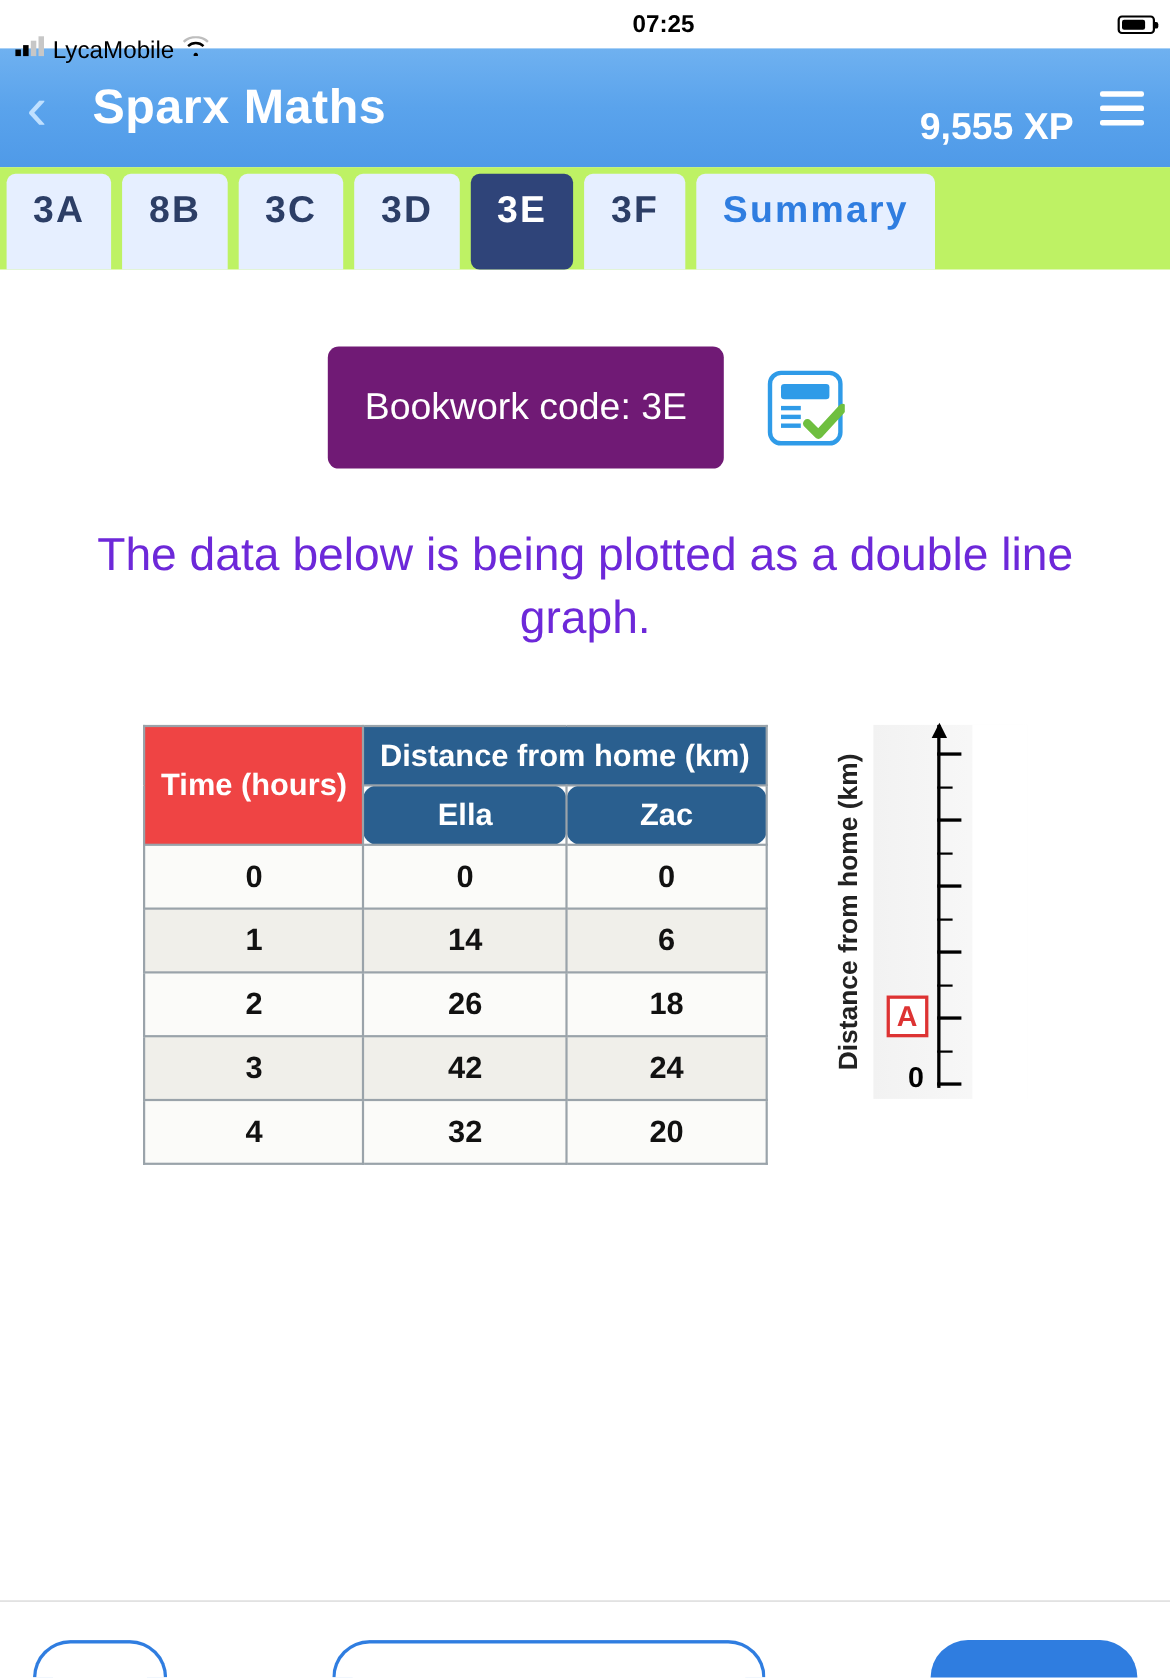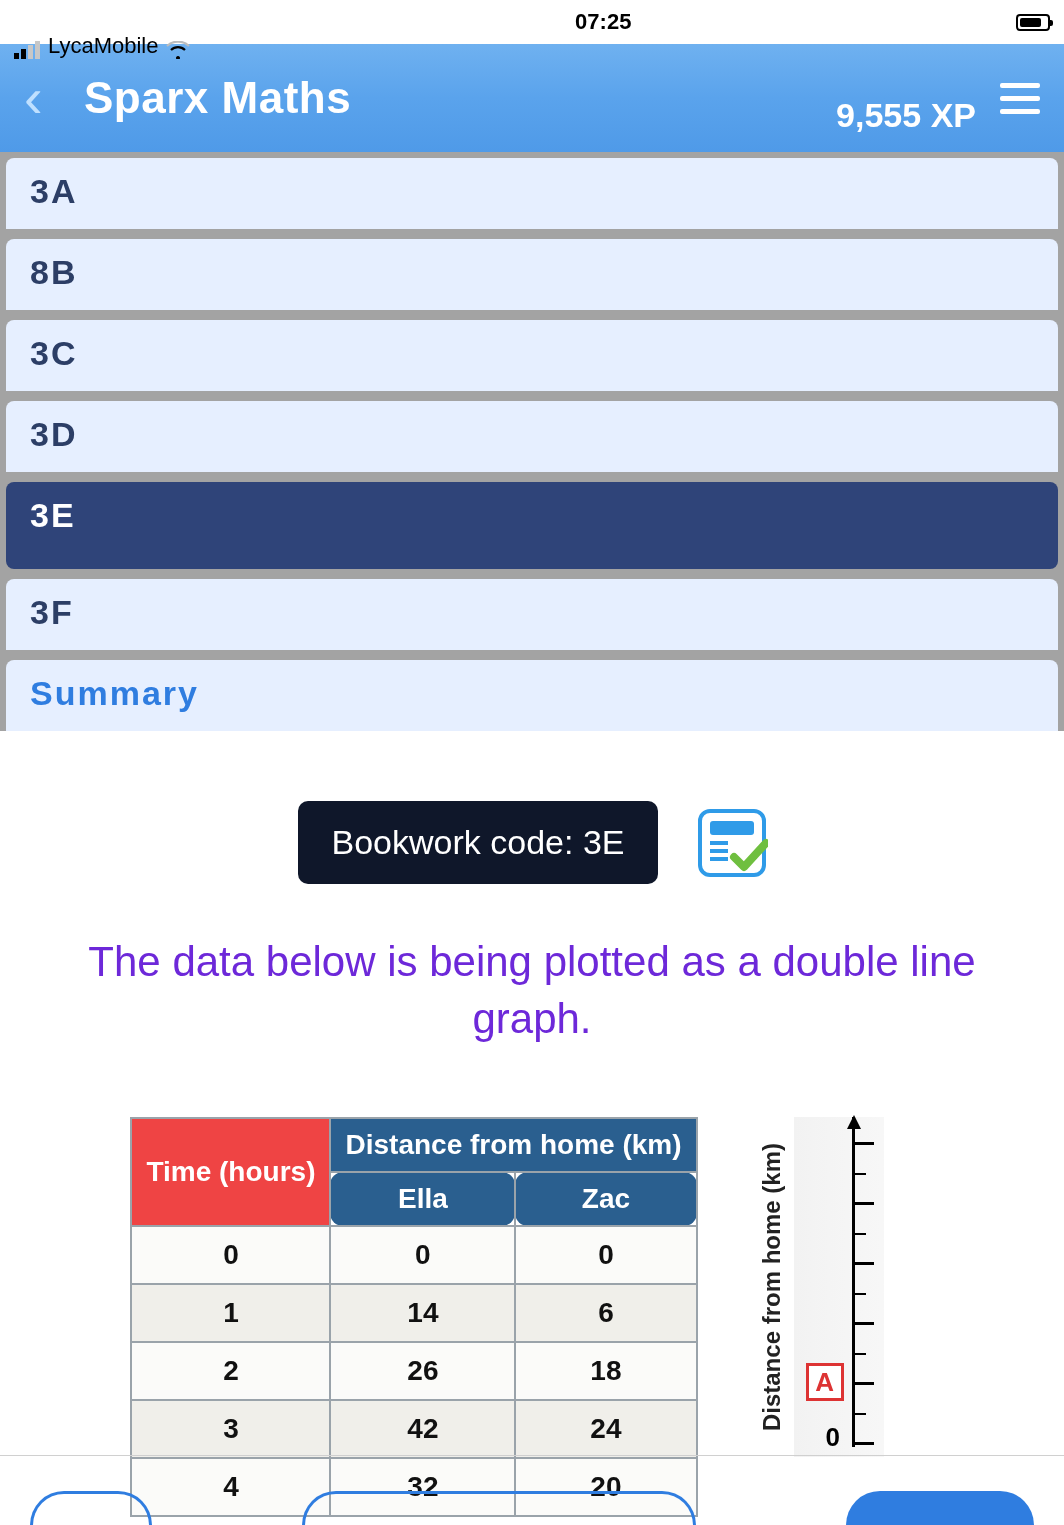--- a/index.html
+++ b/index.html
@@ -1,47 +1,47 @@
 <!DOCTYPE html>
 <html><head>
 <meta charset="utf-8">
 <style>
   * { box-sizing: border-box; margin: 0; padding: 0; }
   html, body { width: 1064px; height: 1525px; font-family: -apple-system, "Segoe UI", Arial, sans-serif; background:#fff; overflow:hidden; }
   
   .status-bar { height: 44px; display:flex; align-items:center; justify-content:space-between; padding:0 14px; font-size:22px; color:#000; }
-  .status-left { display:flex; align-items:flex-end; gap:8px; font-weight:400;margin-top:48px;}
+  .status-left { display:flex; align-items:flex-start; gap:8px; font-weight:400;margin-top:48px;}
   .signal-bars { display:flex; align-items:flex-end; gap:2px; }
   .signal-bars span { width:5px; background:#000; display:inline-block;}
   .signal-bars .b1{height:6px;}
   .signal-bars .b2{height:10px;}
   .signal-bars .b3{height:14px; background:#c7c7c7;}
   .signal-bars .b4{height:18px; background:#c7c7c7;}
   .wifi { position:relative; width:24px; height:18px; }
   .status-center { font-weight:600; }
   .status-right { display:flex; align-items:center; gap:6px;}
   .battery { width:34px; height:17px; border:2px solid #000; border-radius:4px; position:relative;}
   .battery::after{content:""; position:absolute; right:-5px; top:4px; width:3px; height:6px; background:#000; border-radius:0 2px 2px 0;}
   .battery .fill{ position:absolute; left:2px; top:2px; bottom:2px; width:70%; background:#000; border-radius:2px;}
   
   .app-header { height: 108px; background: linear-gradient(180deg,#6fb1f0 0%, #5aa3ec 50%, #4f9ae8 100%); display:flex; align-items:center; padding:0 24px; color:#fff; }
   .back-chevron { width:60px; font-size:56px; font-weight:300; color:#bfe0ff; line-height:1; }
   .app-title { flex:1; font-size:44px; font-weight:700; letter-spacing:0.5px;}
   .xp { font-size:34px; font-weight:700; margin-right:24px;margin-top:34px; }
   .hamburger { width:40px; display:flex; flex-direction:column; gap:8px;}
   .hamburger span{ height:5px; background:#fff; border-radius:2px;}
   
-  .tabs { display:flex; gap:10px; padding:6px 6px 0 6px; background:#a3a3a3;flex-direction:column;}
+  .tabs { display:flex; gap:10px; padding:6px 6px 0 6px; background:#bef264;}
   .tab { flex:0 0 auto; background:#e6efff; color:#2c3e66; font-size:34px; font-weight:700; padding:14px 24px 18px 24px; border-radius:8px 8px 0 0; letter-spacing:2px;}
   .tab.active { background:#2f4479; color:#fff; padding-top:14px; padding-bottom:34px; position:relative; top:0; border-radius:8px;}
   .tab.summary { color:#2f7de0; }
   
   .content { padding: 70px 40px 0 40px; }
   .code-row { display:flex; align-items:center; justify-content:center; gap:40px; margin-bottom:50px;}
-  .code-badge { background:#0f172a; color:#fff; font-size:34px; padding:22px 34px; border-radius:10px;}
+  .code-badge { background:#701a75; color:#fff; font-size:34px; padding:36px 34px; border-radius:10px;}
   .calc-icon { width:68px; height:68px; border:4px solid #2f9be8; border-radius:12px; position:relative;}
   .calc-icon .screen{ position:absolute; top:8px; left:8px; right:8px; height:14px; background:#2f9be8; border-radius:3px;}
   .calc-icon .dots{ position:absolute; top:28px; left:8px; display:flex; flex-direction:column; gap:4px;}
   .calc-icon .dots div{ width:18px; height:4px; background:#2f9be8;}
   .calc-icon .check{ position:absolute; right:-6px; bottom:-2px; width:40px; height:40px;}
   .question { text-align:center; color:#6d28d9; font-size:42px; line-height:1.35; }
   .question .para2 { margin-top:40px; }
   .question strong { font-weight:700; }
   
   .figure-row { display:flex; justify-content:center; align-items:flex-start; gap:60px; margin-top:70px;}

